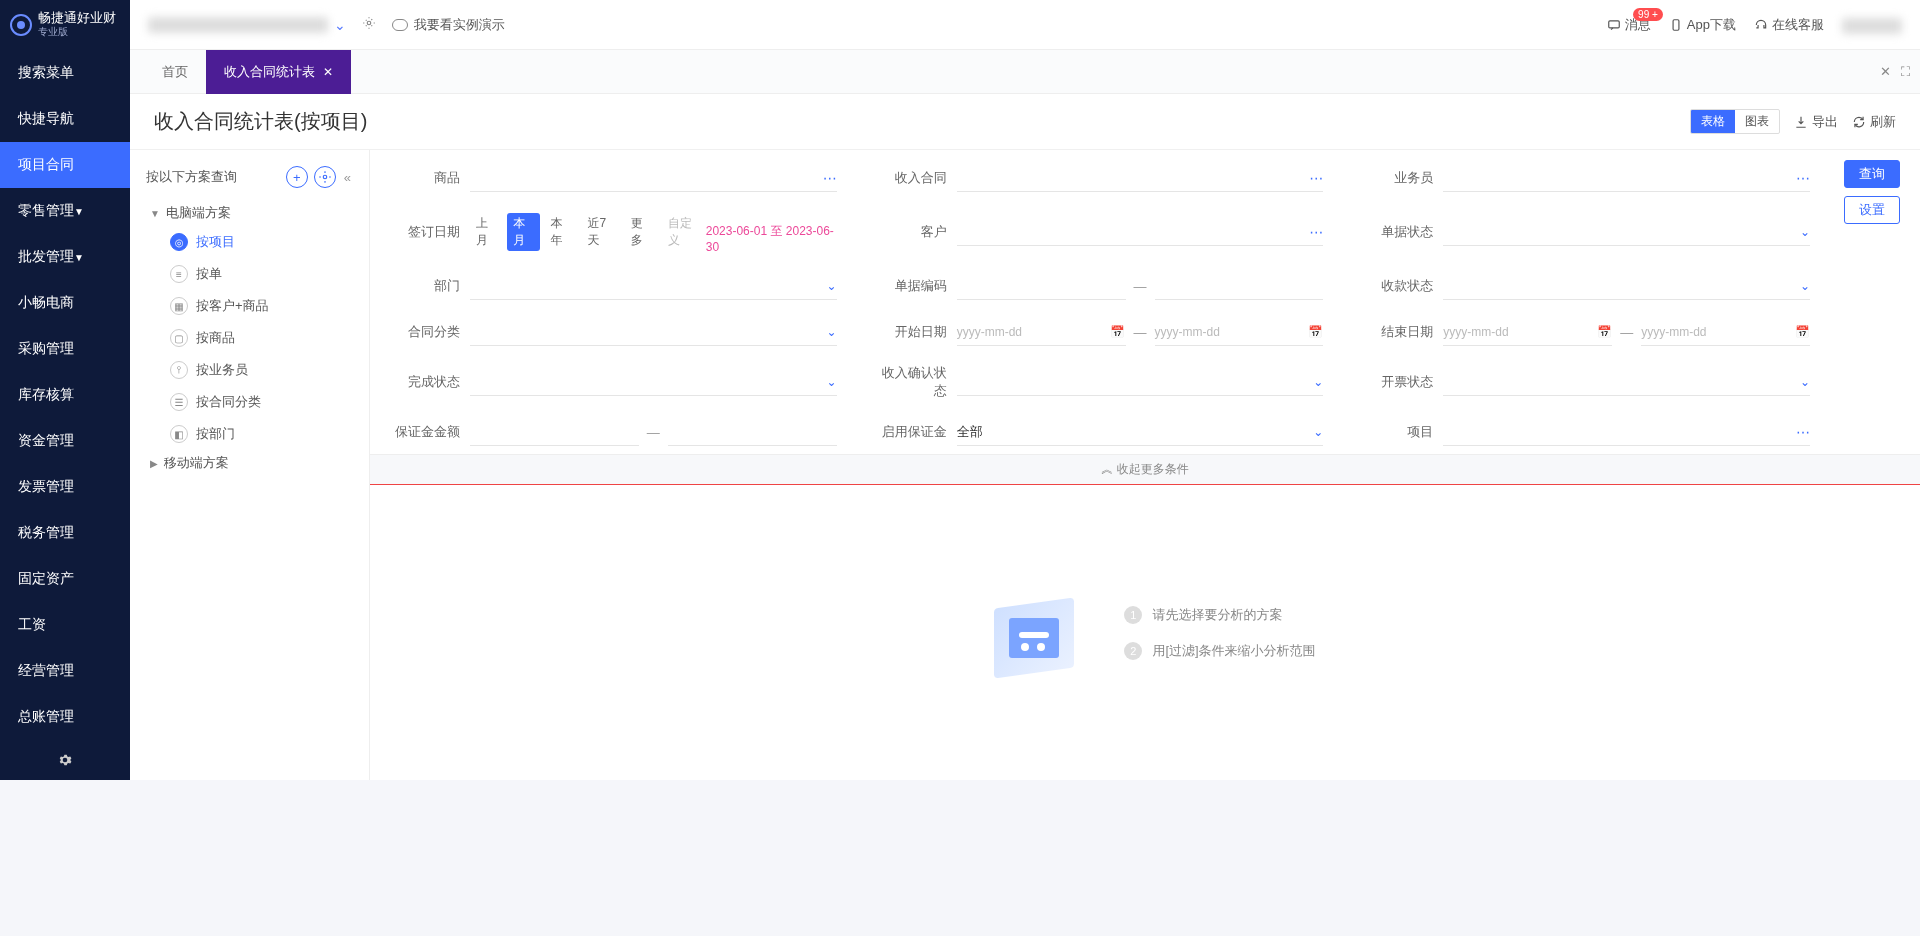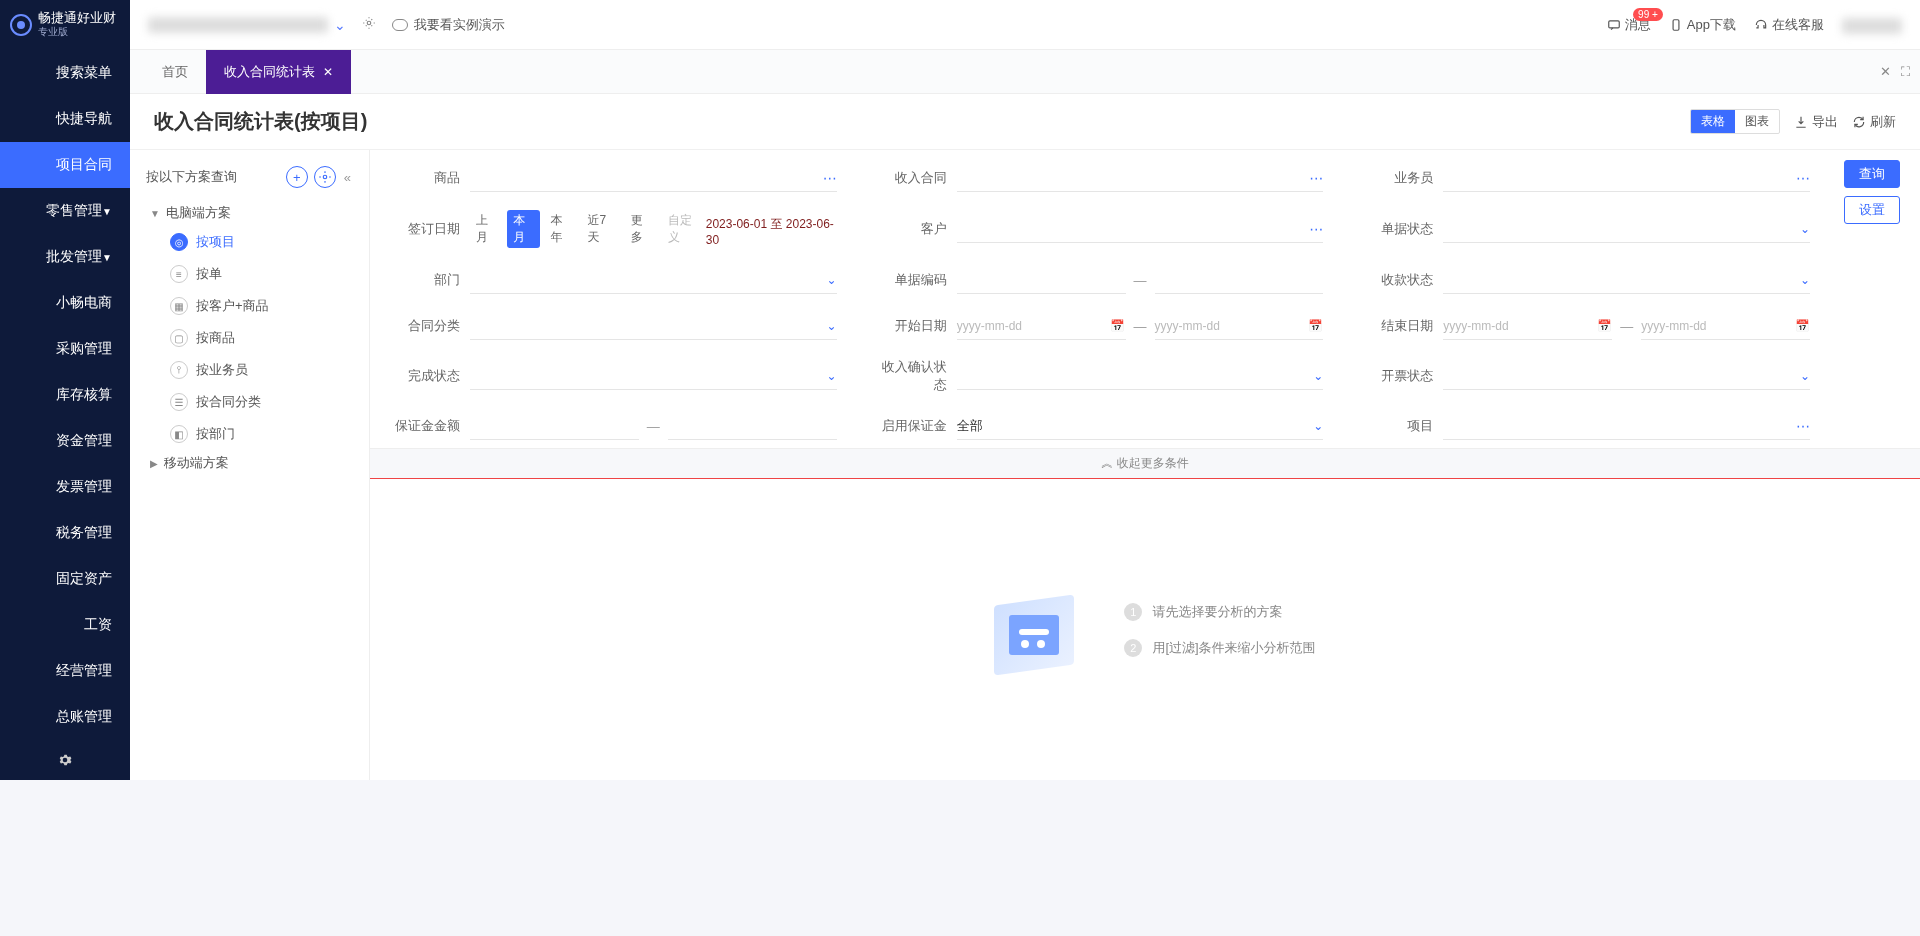--- a/index.html
+++ b/index.html
@@ -5,21 +5,21 @@
 *{box-sizing:border-box;margin:0;padding:0;font-family:"Microsoft YaHei",Arial,sans-serif}
 body{background:#f5f6fa;color:#333;font-size:13px;overflow:hidden}
 .app{display:flex;height:780px;width:1920px}
 .sidebar{width:130px;background:#0e1a3a;color:#fff;display:flex;flex-direction:column;position:relative}
 .logo{display:flex;align-items:center;padding:8px 10px;height:50px}
 .logo-icon{width:22px;height:22px;border:2px solid #6a8cff;border-radius:50%;position:relative;margin-right:6px}
 .logo-icon:before{content:"";position:absolute;width:8px;height:8px;background:#6a8cff;border-radius:50%;top:5px;left:5px}
 .logo-text{font-size:13px;line-height:1.1}
 .logo-sub{font-size:10px;color:#9aa5c9}
 .nav{flex:1;overflow:auto}
-.nav-item{padding:14px 18px;font-size:14px;cursor:pointer;display:flex;align-items:center;justify-content:flex-end}
+.nav-item{padding:14px 18px;font-size:14px;cursor:pointer;display:flex;align-items:center;justify-content:flex-start}
 .nav-item.active{background:#3b6cff}
 .caret{font-size:10px}
 .sidebar-settings{text-align:center;padding:10px 0;color:#ccc}
 .main{flex:1;background:#fff;display:flex;flex-direction:column}
 .topbar{height:50px;display:flex;align-items:center;padding:0 18px;border-bottom:1px solid #eee;justify-content:space-between}
 .topbar-left{display:flex;align-items:center;gap:16px}
 .org-select{display:flex;align-items:center;gap:6px;color:#888}
 .blur{filter:blur(4px);background:#ddd;width:180px;height:16px;border-radius:3px}
 .blur-sm{filter:blur(4px);background:#ddd;width:60px;height:16px;border-radius:3px}
 .chev{color:#5a7cff;font-size:14px}
@@ -27,21 +27,21 @@
 .cloud-icon{width:16px;height:12px;border:1.5px solid #888;border-radius:8px;position:relative}
 .topbar-right{display:flex;align-items:flex-end;gap:18px;color:#555}
 .tb-item{display:flex;align-items:center;gap:4px;position:relative}
 .badge{position:absolute;top:-8px;right:-12px;background:#ff4d4f;color:#fff;font-size:10px;padding:1px 5px;border-radius:8px}
 .tabs{display:flex;align-items:center;height:44px;background:#fafbfc;border-bottom:1px solid #eee;padding-left:14px;position:relative}
 .tab{padding:0 18px;height:44px;display:flex;align-items:center;gap:8px;cursor:pointer;color:#666}
 .tab.active{background:#4c1d95;color:#fff}
 .tab-close{font-size:12px}
 .tabs-actions{position:absolute;right:10px;display:flex;gap:10px;color:#888}
 .page-header{height:56px;display:flex;align-items:center;justify-content:space-between;padding:0 24px;border-bottom:1px solid #f0f0f0}
-.page-title{font-size:20px;font-weight:700}
+.page-title{font-size:20px;font-weight:400}
 .view-toggle{display:inline-flex;border:1px solid #ddd;border-radius:2px;overflow:hidden}
 .vt-btn{padding:3px 10px;font-size:12px;cursor:pointer}
 .vt-btn.active{background:#3b6cff;color:#fff}
 .hdr-actions{display:flex;align-items:center;gap:14px;color:#555}
 .hdr-link{display:flex;align-items:center;gap:4px;cursor:pointer}
 .body{flex:1;display:flex;overflow:hidden}
 .scheme-panel{width:240px;border-right:1px solid #eee;padding:10px 6px;background:#fff}
 .scheme-hdr{display:flex;align-items:center;justify-content:space-between;padding:6px 10px;color:#555}
 .scheme-icons{display:flex;gap:6px;align-items:center}
 .circ-btn{width:22px;height:22px;border:1px solid #3b6cff;border-radius:50%;display:flex;align-items:center;justify-content:center;color:#3b6cff;font-size:13px;cursor:pointer}
@@ -59,21 +59,21 @@
 .frow{display:flex;align-items:center}
 .flabel{width:80px;text-align:right;color:#666;padding-right:10px;font-size:13px}
 .finput{flex:1;border-bottom:1px solid #e5e5e5;height:28px;display:flex;align-items:center;justify-content:flex-end;position:relative}
 .fmore{color:#3b6cff;font-size:14px;cursor:pointer}
 .fchev{color:#3b6cff;font-size:12px;cursor:pointer}
 .range-sep{padding:0 8px;color:#999}
 .date-tabs{display:flex;gap:4px;align-items:center;font-size:12px}
 .dt{padding:2px 6px;color:#666;cursor:pointer;border-radius:3px}
 .dt.active{background:#3b6cff;color:#fff}
 .dt.muted{color:#bbb}
-.date-range-text{color:#7f1d1d;font-size:12px;margin-top:6px}
+.date-range-text{color:#ec4899;font-size:12px;margin-top:13px}
 .date-input{flex:1;display:flex;align-items:center;border-bottom:1px solid #e5e5e5;height:28px;justify-content:space-between;color:#bbb;font-size:12px}
 .cal-icon{color:#3b6cff}
 .range-pair{display:flex;align-items:center;flex:1}
 .side-actions{position:absolute;right:20px;top:10px;display:flex;flex-direction:column;gap:8px}
 .btn{padding:4px 14px;border-radius:3px;font-size:13px;cursor:pointer;text-align:center}
 .btn-primary{background:#3b6cff;color:#fff;border:1px solid #3b6cff}
 .btn-outline{border:1px solid #3b6cff;color:#3b6cff;background:#fff}
 .collapse-bar{text-align:center;padding:6px;background:#f7f8fa;color:#888;font-size:12px;cursor:pointer;border-top:1px solid #eee;border-bottom:1px solid #ef4444}
 .empty{flex:1;display:flex;align-items:center;justify-content:center;gap:30px}
 .empty-img{width:120px;height:120px;position:relative}

